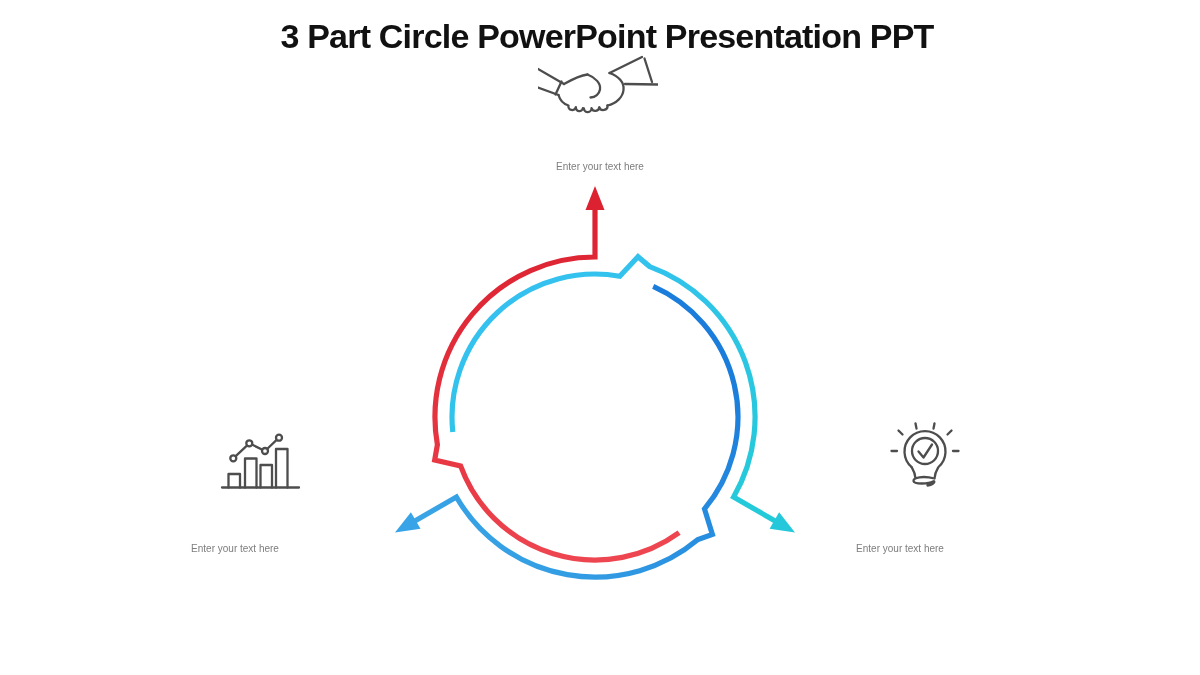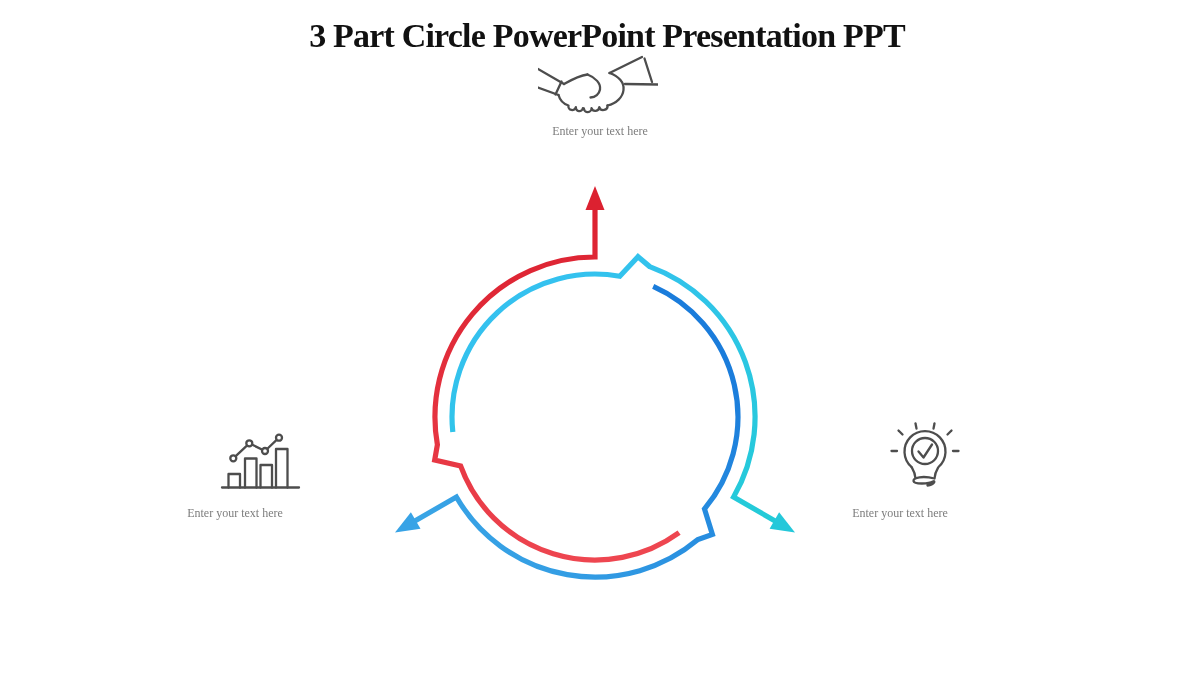--- a/index.html
+++ b/index.html
@@ -1,27 +1,28 @@
 <!DOCTYPE html>
 <html style="--title_black: #111111; --label_gray: #7d7d7d; --icon_gray: #4d4d4d; --red: #dc2130; --red_light: #ee4650; --cyan: #35c1f0; --cyan_deep: #22cbd6; --blue: #1a7cdb; --blue_light: #3aa6e6;"><head>
 <meta charset="utf-8">
 <style>
   html,body{margin:0;padding:0;background:#ffffff;}
   .slide{
     position:relative;width:1200px;height:675px;background:#ffffff;overflow:hidden;
-    font-family:Liberation Serif, serif;
+    font-family:Liberation Sans, sans-serif;
   }
   .slide-title{
     position:absolute;top:14px;left:7px;width:1200px;height:44px;line-height:44px;
     text-align:center;font-size:34px;font-weight:bold;letter-spacing:-0.8px;
     color:var(--title_black,#111);white-space:nowrap;
   }
   .placeholder-label{
-    position:absolute;width:220px;text-align:center;font-size:12px;line-height:16px;
+    position:absolute;width:220px;text-align:center;font-size:10px;line-height:16px;
     color:var(--label_gray,#7d7d7d);
+    margin-top:36px;
   }
   .icon-svg{position:absolute;display:block;}
   .icon-svg path,.icon-svg circle,.icon-svg line{
     fill:none;stroke:var(--icon_gray,#4d4d4d);stroke-width:2.3;
     stroke-linecap:round;stroke-linejoin:round;
   }
   .icon-svg circle.node{fill:#ffffff;}
   .diagram-svg{position:absolute;left:355px;top:177px;width:480px;height:480px;}
   .seg{fill:none;stroke-width:5.2;stroke-linecap:butt;stroke-linejoin:miter;stroke-miterlimit:8;}
 </style>

